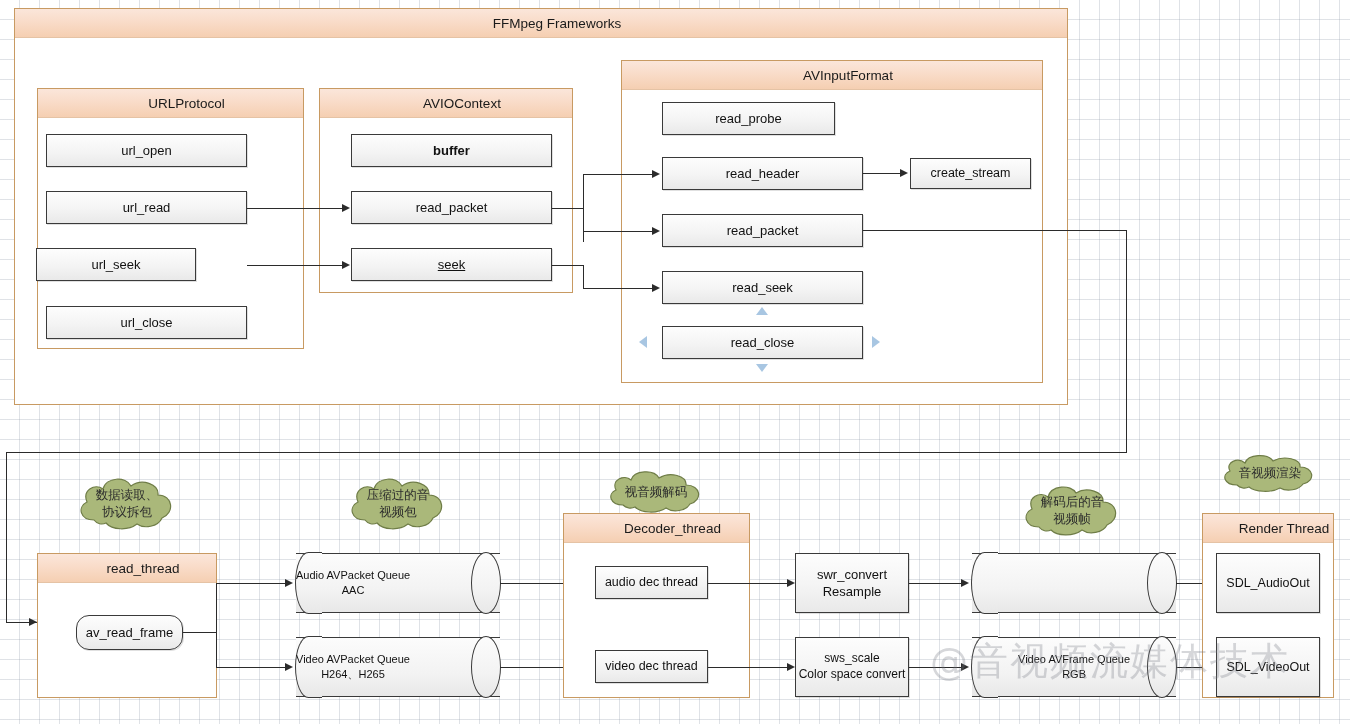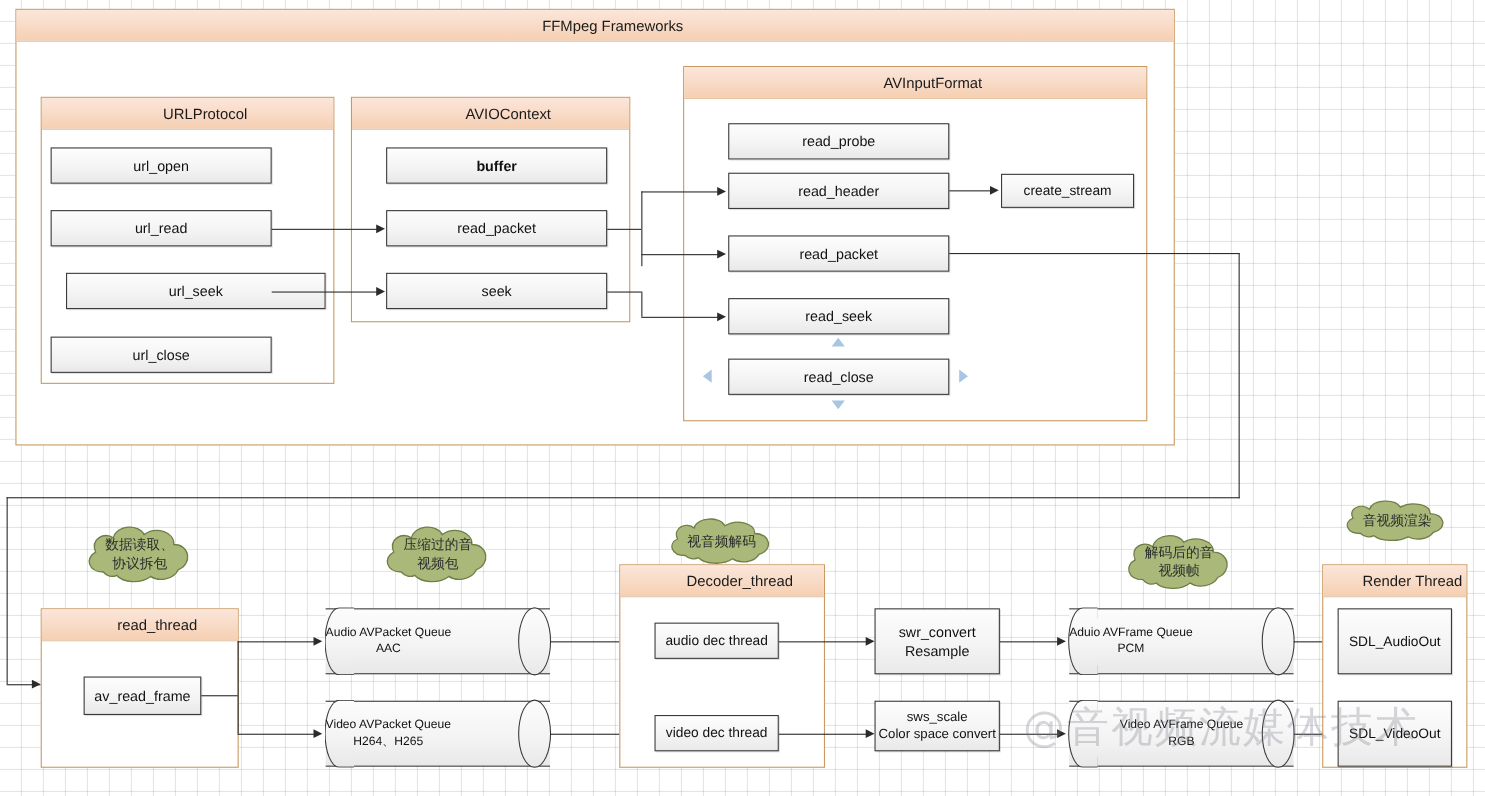--- a/index.html
+++ b/index.html
@@ -131,34 +131,34 @@
 
   <div class="panel" style="left:14px;top:8px;width:1054px;height:397px;">
     <div class="panel-title">FFMpeg Frameworks</div>
   </div>
 
   <div class="panel" style="left:37px;top:88px;width:267px;height:261px;">
     <div class="panel-title">URLProtocol</div>
   </div>
   <div class="node" style="left:46px;top:134px;width:201px;height:33px;">url_open</div>
   <div class="node" style="left:46px;top:191px;width:201px;height:33px;">url_read</div>
-  <div class="node" style="left:60px;top:248px;width:236px;height:33px;">url_seek</div>
+  <div class="node" style="left:36px;top:248px;width:160px;height:33px;">url_seek</div>
   <div class="node" style="left:46px;top:306px;width:201px;height:33px;">url_close</div>
 
   <div class="panel" style="left:319px;top:88px;width:254px;height:205px;">
     <div class="panel-title">AVIOContext</div>
   </div>
   <div class="node" style="left:351px;top:134px;width:201px;height:33px;font-weight:bold;">buffer</div>
   <div class="node" style="left:351px;top:191px;width:201px;height:33px;">read_packet</div>
-  <div class="node" style="left:351px;top:248px;width:201px;height:33px;">seek</div>
+  <div class="node" style="left:351px;top:248px;width:201px;height:33px;text-decoration:underline;">seek</div>
 
   <div class="panel" style="left:621px;top:60px;width:422px;height:323px;">
     <div class="panel-title">AVInputFormat</div>
   </div>
-  <div class="node" style="left:662px;top:112px;width:201px;height:33px;">read_probe</div>
+  <div class="node" style="left:662px;top:102px;width:173px;height:33px;">read_probe</div>
   <div class="node" style="left:662px;top:157px;width:201px;height:33px;">read_header</div>
   <div class="node" style="left:662px;top:214px;width:201px;height:33px;">read_packet</div>
   <div class="node" style="left:662px;top:271px;width:201px;height:33px;">read_seek</div>
   <div class="node" style="left:662px;top:326px;width:201px;height:33px;">read_close</div>
 
   <div class="handle up" style="left:756px;top:307px;"></div>
   <div class="handle down" style="left:756px;top:364px;"></div>
   <div class="handle left" style="left:639px;top:336px;"></div>
   <div class="handle right" style="left:872px;top:336px;"></div>
 
@@ -188,21 +188,21 @@
   <div class="ln h" style="left:863px;top:230px;width:264px;"></div>
   <div class="ln v" style="left:1126px;top:230px;height:223px;"></div>
   <div class="ln h" style="left:6px;top:452px;width:1121px;"></div>
   <div class="ln v" style="left:6px;top:452px;height:170px;"></div>
   <div class="ln h" style="left:6px;top:622px;width:31px;"></div>
   <div class="arrow" style="left:29px;top:617.5px;"></div>
 
   <div class="panel" style="left:37px;top:553px;width:180px;height:145px;">
     <div class="panel-title">read_thread</div>
   </div>
-  <div class="node" style="left:76px;top:615px;width:107px;height:35px;">av_read_frame</div>
+  <div class="node" style="left:76px;top:615px;width:107px;height:35px;border-radius:13px;">av_read_frame</div>
 
   <div class="ln h" style="left:183px;top:632px;width:33px;"></div>
   <div class="ln v" style="left:216px;top:583px;height:84px;"></div>
   <div class="ln h" style="left:216px;top:583px;width:70px;"></div>
   <div class="arrow" style="left:285px;top:578.5px;"></div>
   <div class="ln h" style="left:216px;top:667px;width:70px;"></div>
   <div class="arrow" style="left:285px;top:662.5px;"></div>
 
   <div class="queue" style="left:296px;top:553px;width:204px;height:60px;">
     <span class="cyl-body"></span>
@@ -231,34 +231,32 @@
   <div class="node" style="left:595px;top:566px;width:113px;height:33px;font-size:12.5px;">audio dec thread</div>
   <div class="node" style="left:595px;top:650px;width:113px;height:33px;font-size:12.5px;">video dec thread</div>
 
   <div class="ln h" style="left:708px;top:583px;width:80px;"></div>
   <div class="arrow" style="left:787px;top:578.5px;"></div>
   <div class="ln h" style="left:708px;top:667px;width:80px;"></div>
   <div class="arrow" style="left:787px;top:662.5px;"></div>
 
   <div class="node" style="left:795px;top:553px;width:114px;height:60px;">swr_convert
 Resample</div>
-  <div class="node" style="left:795px;top:637px;width:114px;height:46px;font-size:12px;">sws_scale
+  <div class="node" style="left:795px;top:637px;width:114px;height:60px;font-size:12px;">sws_scale
 Color space convert</div>
 
   <div class="ln h" style="left:909px;top:583px;width:53px;"></div>
   <div class="arrow" style="left:961px;top:578.5px;"></div>
   <div class="ln h" style="left:909px;top:667px;width:53px;"></div>
   <div class="arrow" style="left:961px;top:662.5px;"></div>
 
   <div class="queue" style="left:972px;top:553px;width:204px;height:60px;">
     <span class="cyl-body"></span>
     <span class="cyl-left"></span>
     <span class="cyl-right"></span>
-    <span class="cyl-label">Aduio AVFrame Queue
-PCM</span>
   </div>
 
   <div class="queue" style="left:972px;top:637px;width:204px;height:60px;padding-left:46px;">
     <span class="cyl-body"></span>
     <span class="cyl-left"></span>
     <span class="cyl-right"></span>
     <span class="cyl-label">Video AVFrame Queue
 RGB</span>
   </div>
 

